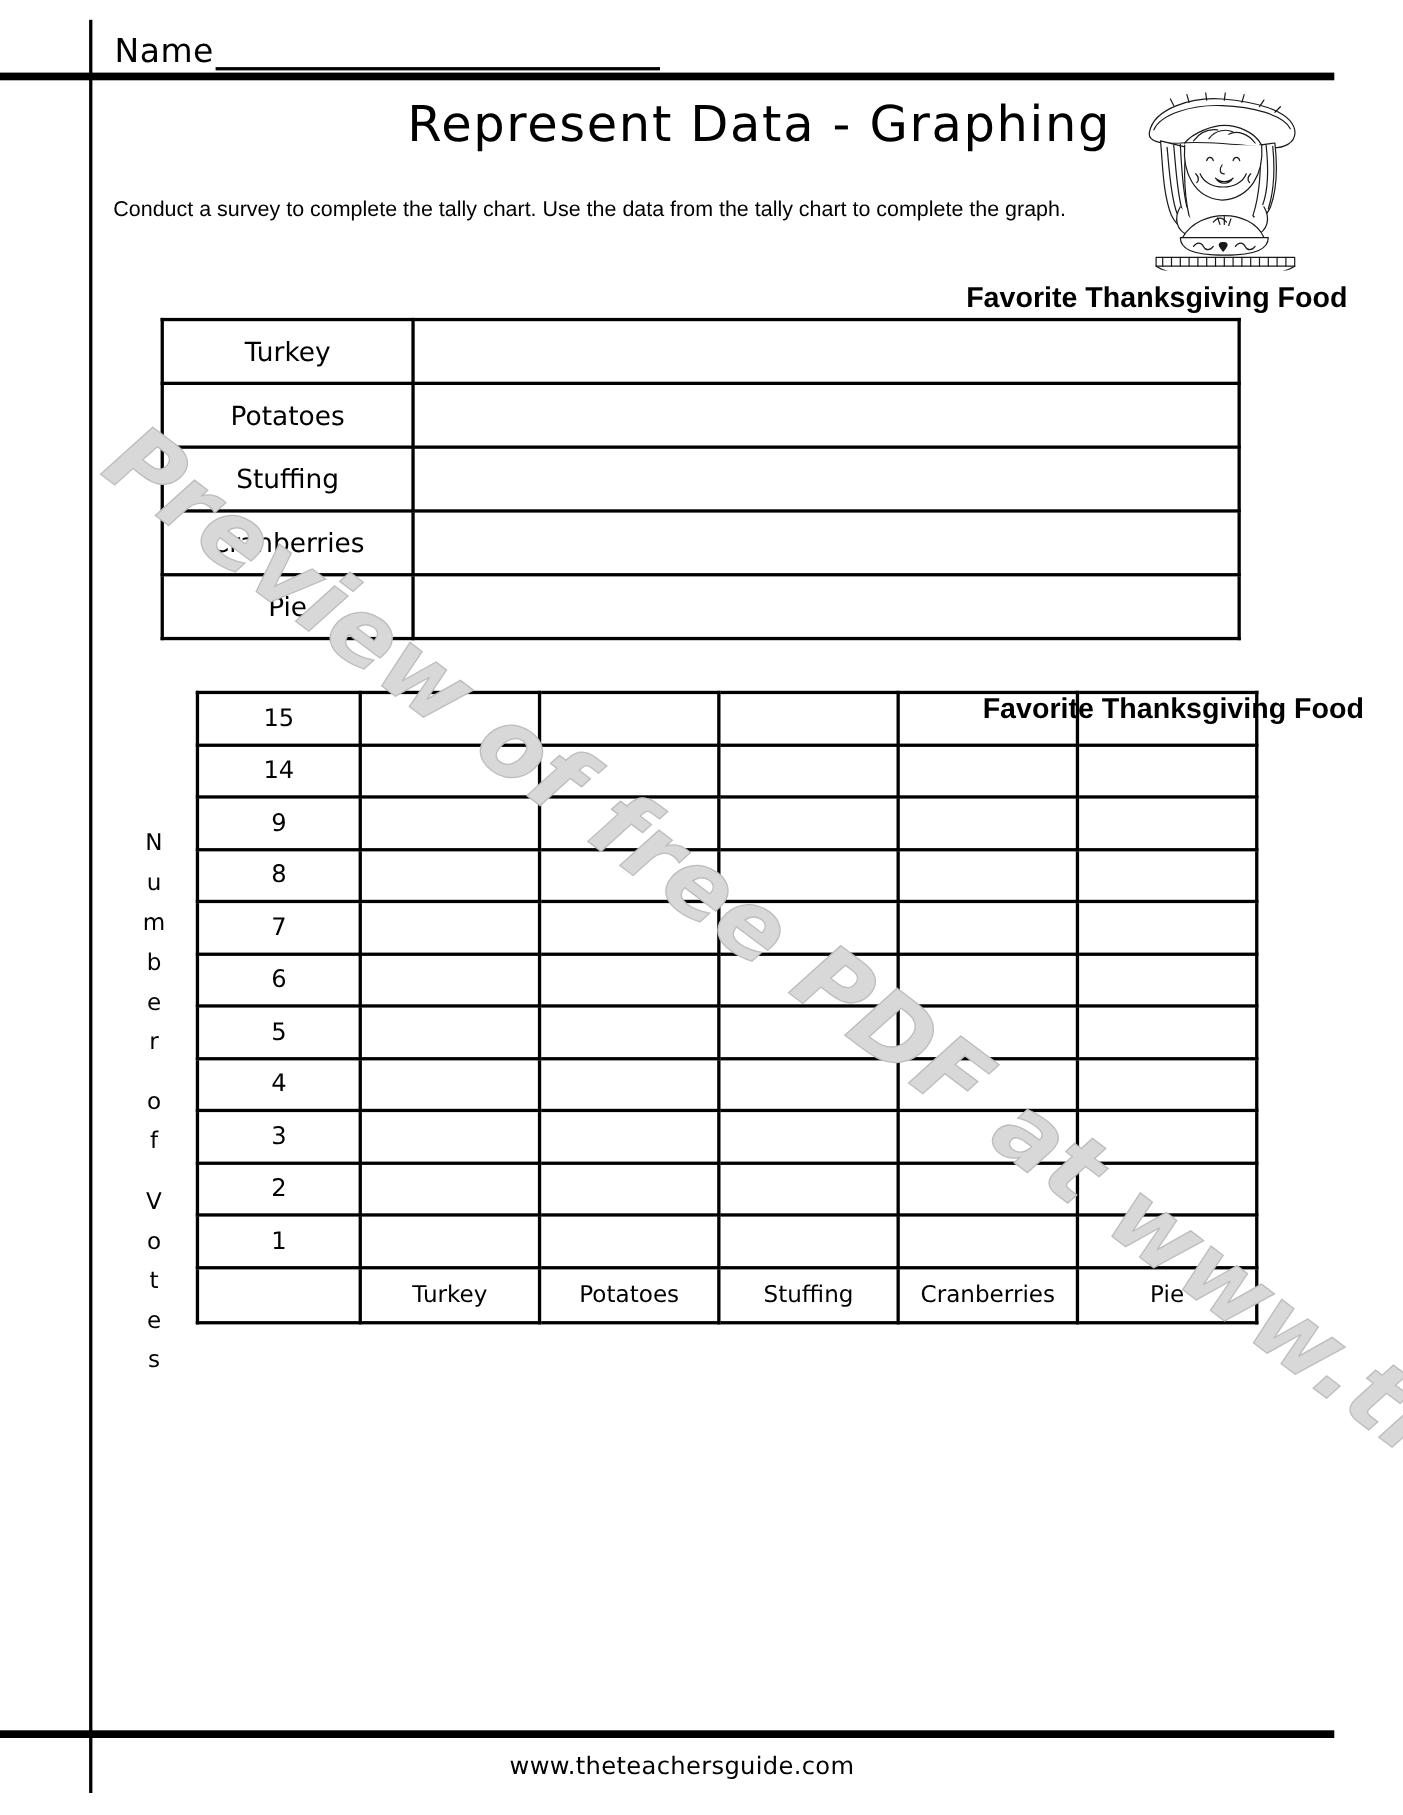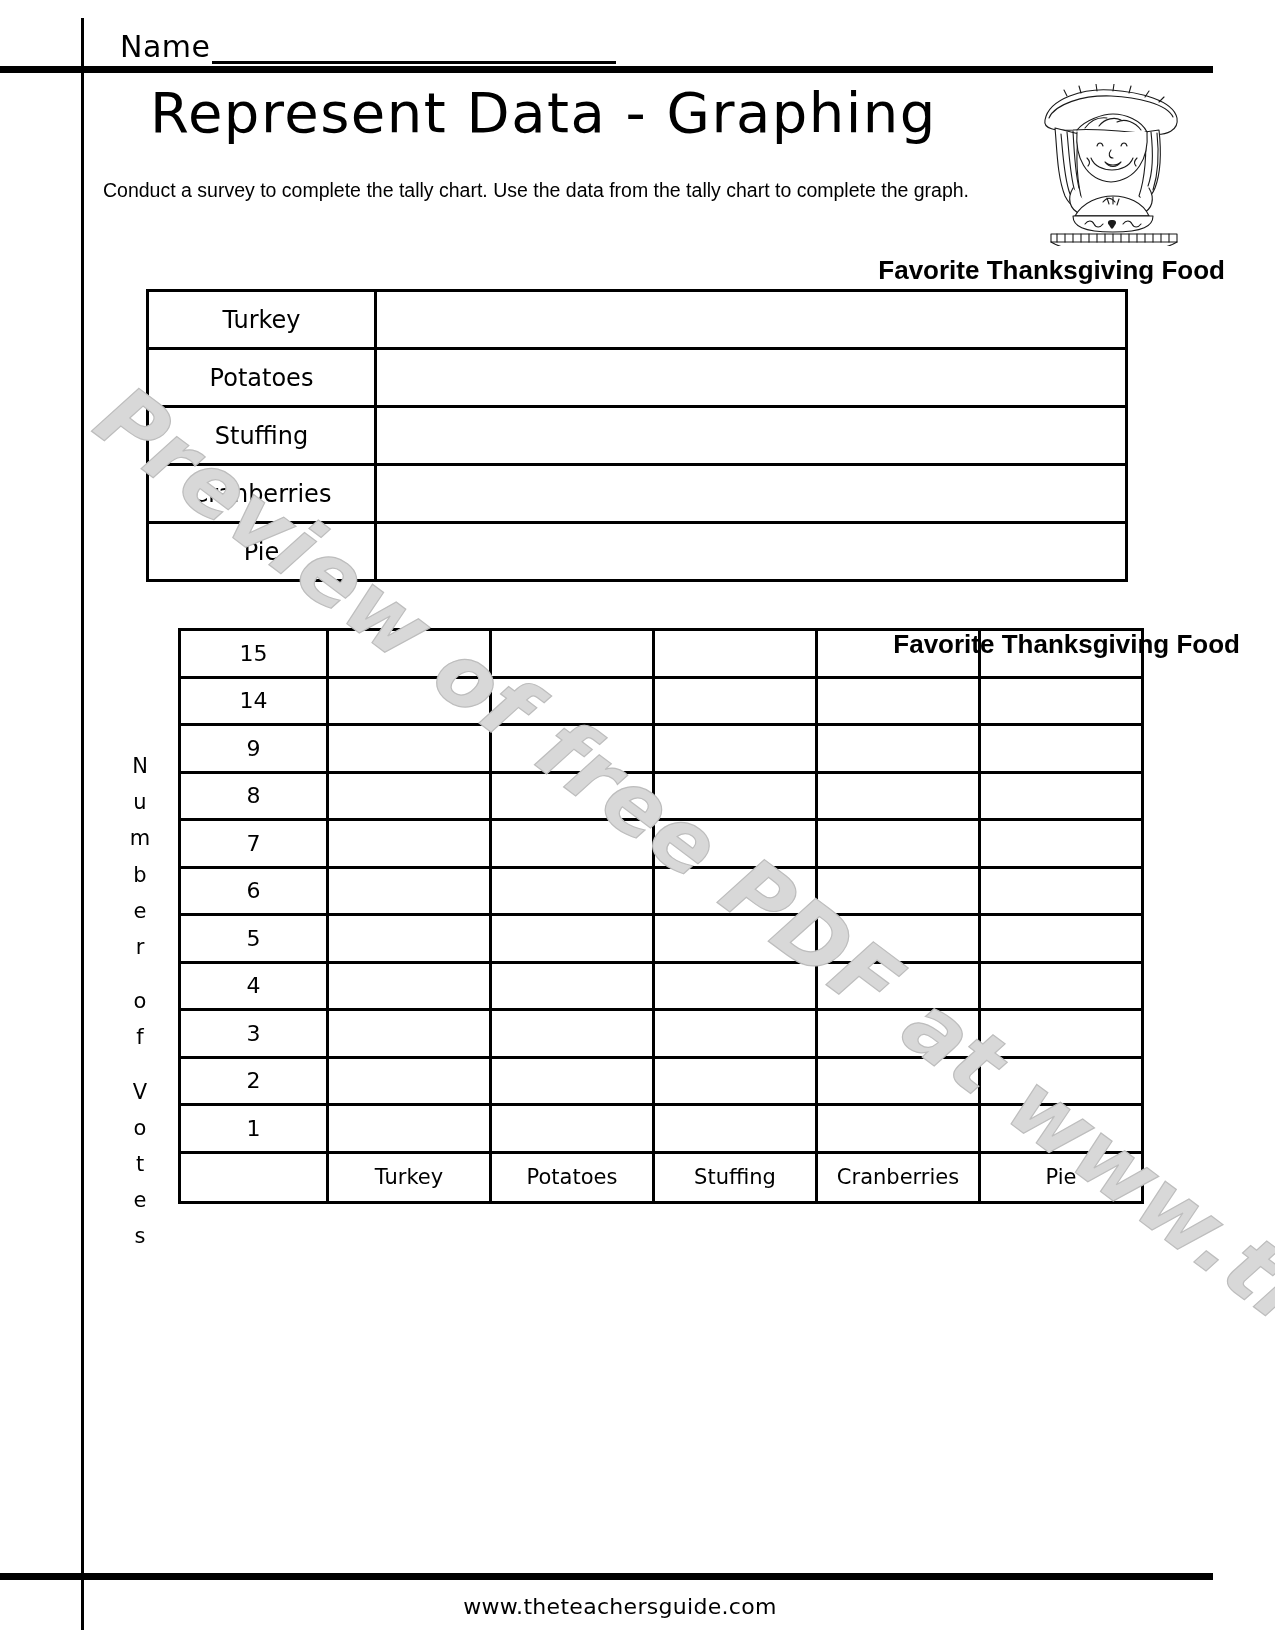--- a/index.html
+++ b/index.html
@@ -50,44 +50,43 @@
   }
 
   
   .name-row {
     position: absolute;
     left: 104px;
     top: 18px;
     height: 46px;
     display: flex;
     align-items: flex-end;
-    margin-left: 16px;
   }
   .name-label {
     font-family: "DejaVu Sans", sans-serif;
     font-size: 30px;
     line-height: 34px;
     letter-spacing: 0.5px;
   }
   .name-blank {
     width: 404px;
     border-bottom: 3px solid #000;
     height: 30px;
     margin-left: 1px;
   }
 
   
   .title {
     position: absolute;
     left: 150px;
     top: 88px;
     width: 860px;
-    text-align: left;
-    font-family: "DejaVu Sans", sans-serif;
-    font-size: 56px;
+    text-align: right;
+    font-family: "DejaVu Sans", sans-serif;
+    font-size: 45px;
     line-height: 50px;
     letter-spacing: 1.5px;
     white-space: nowrap;
   }
 
   
   .instructions {
     position: absolute;
     left: 103px;
     top: 176px;

